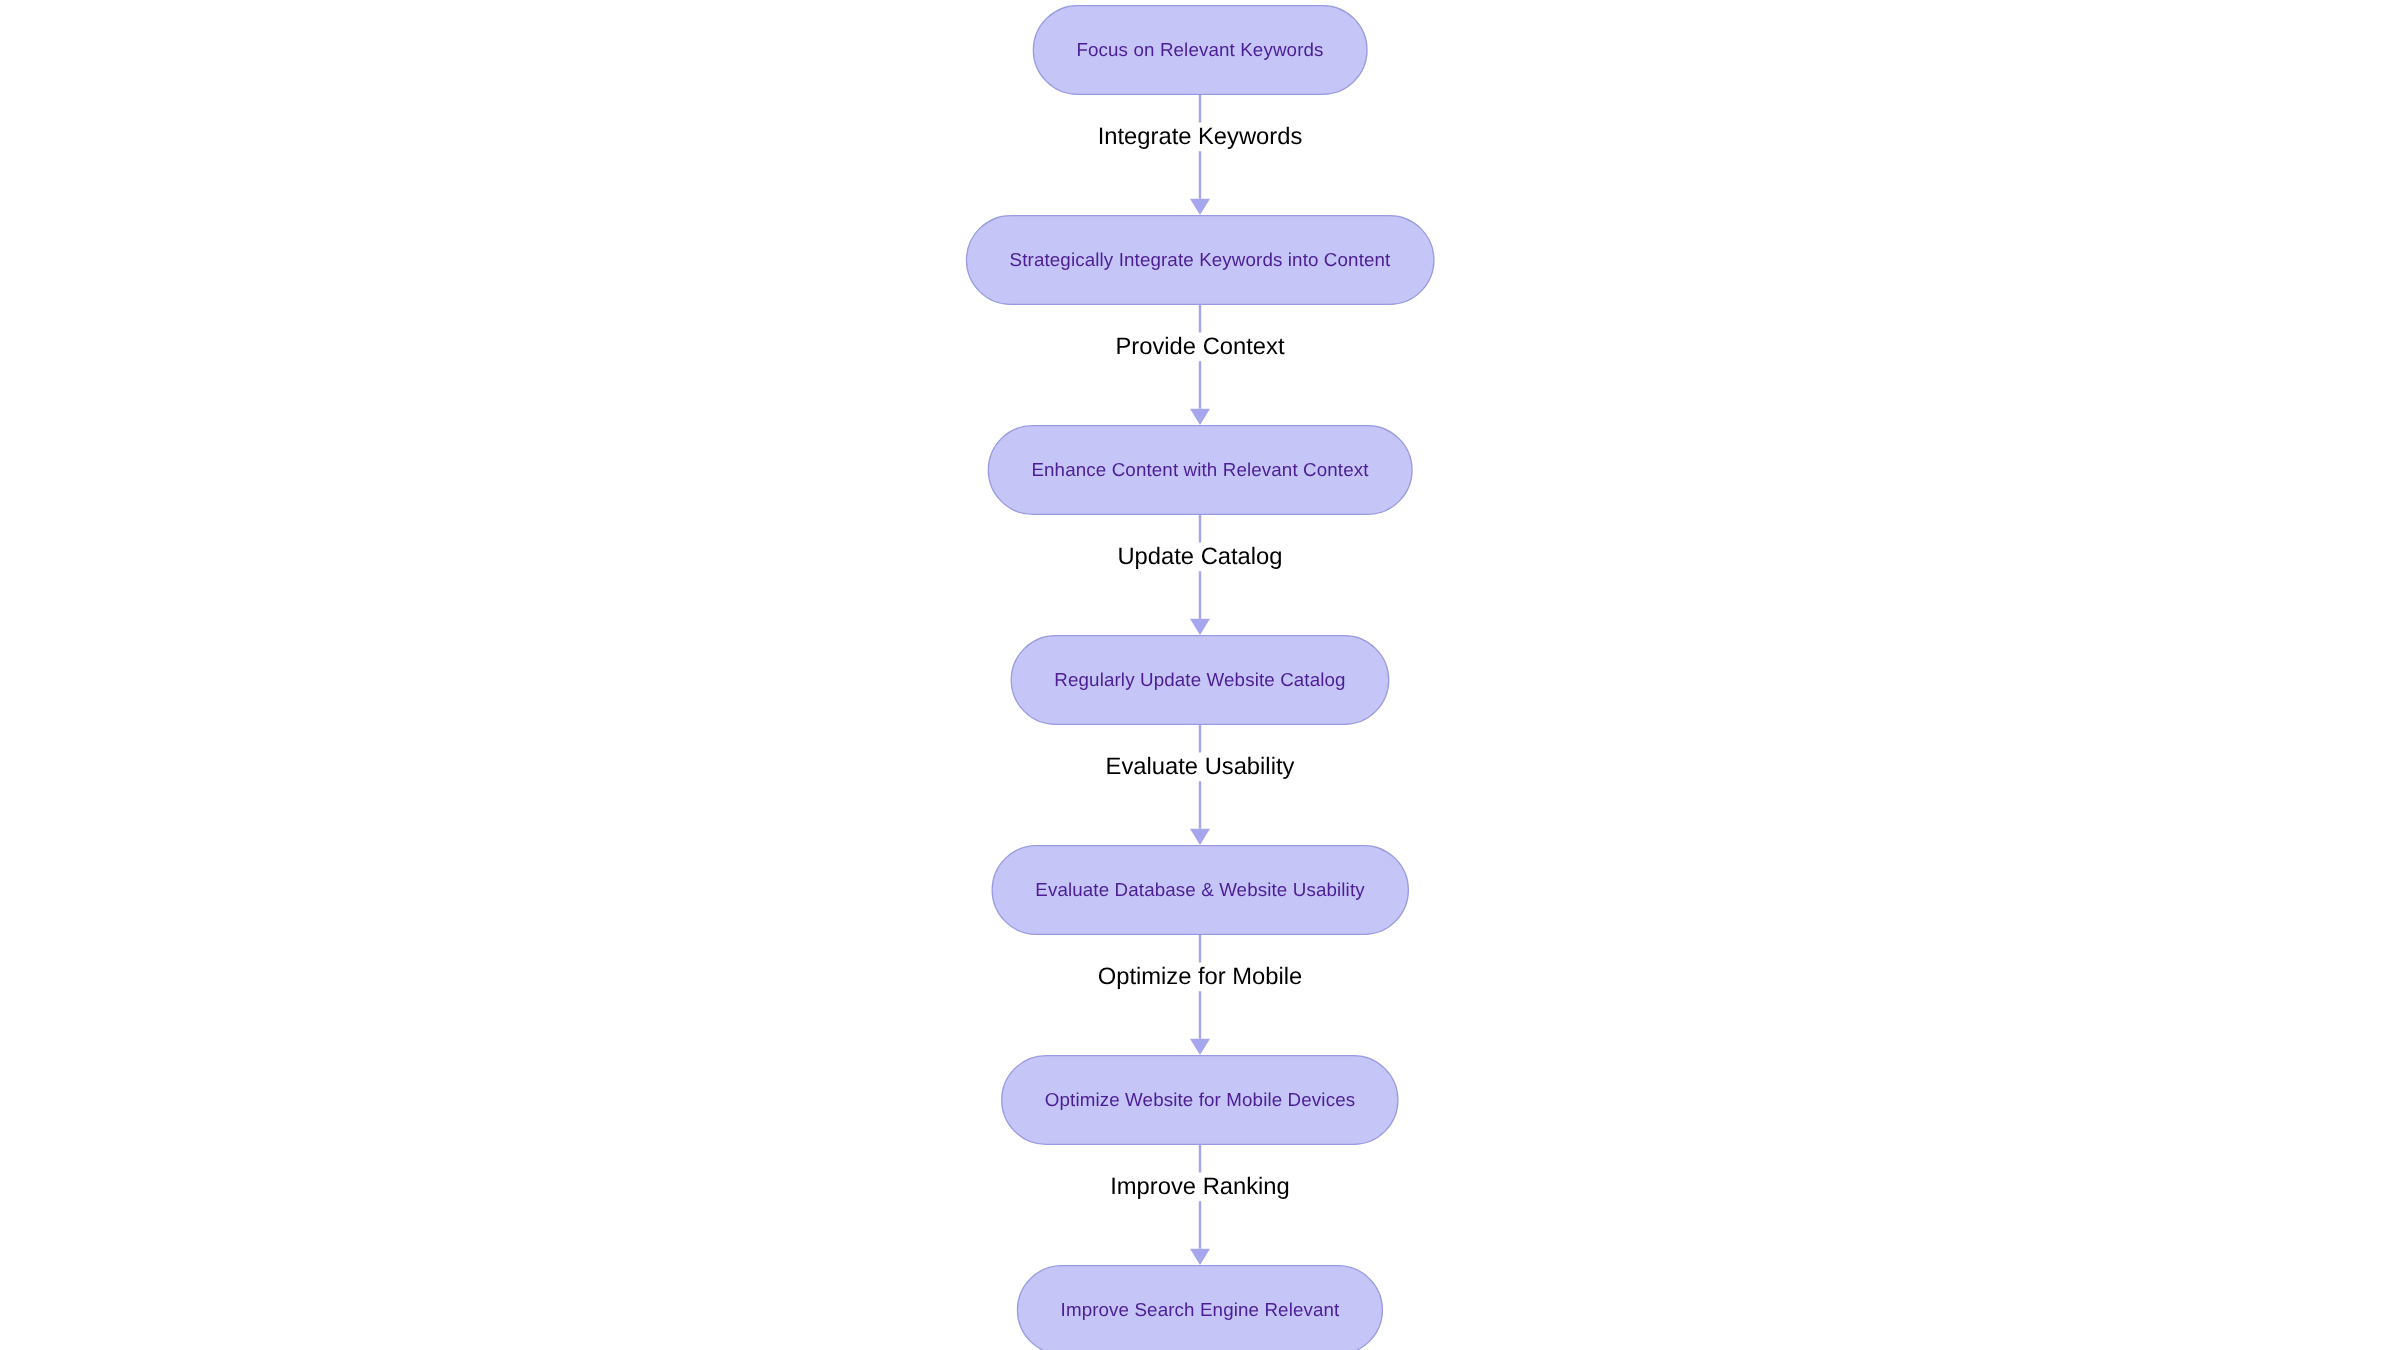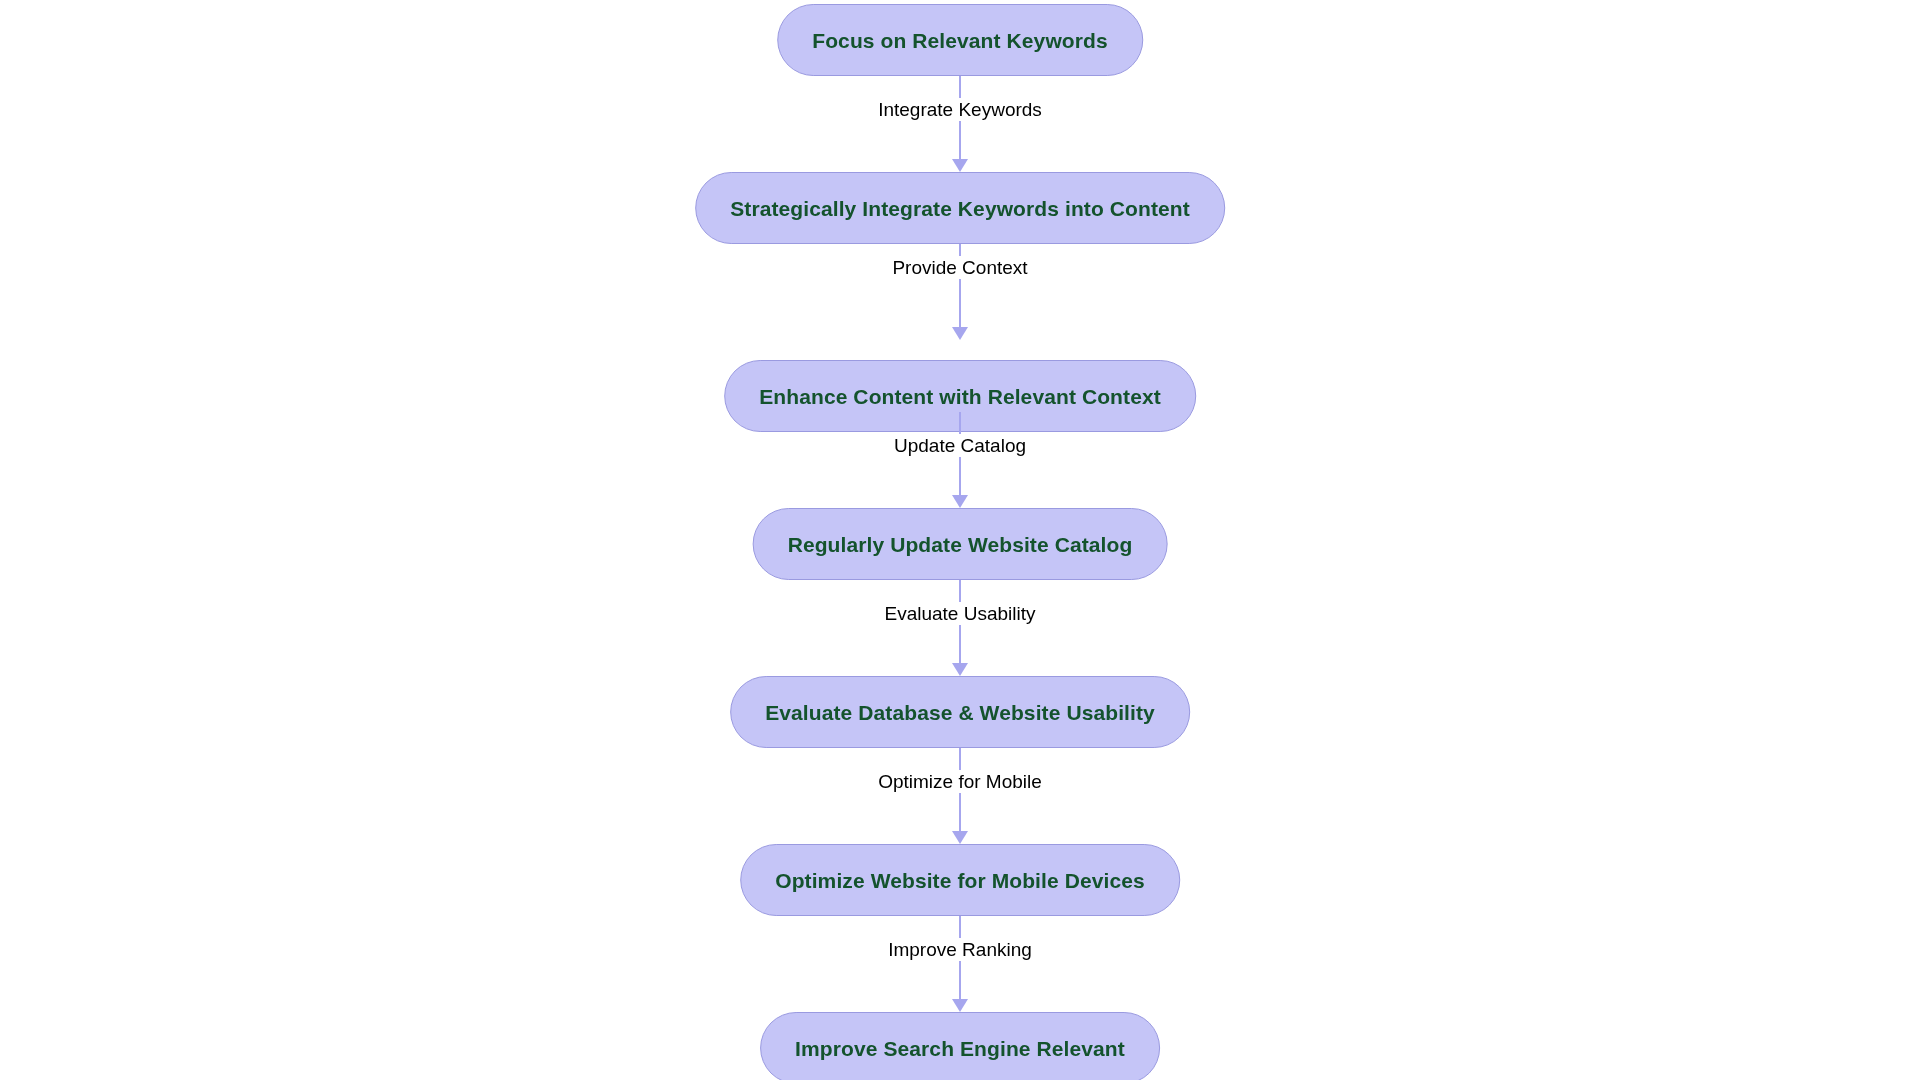--- a/index.html
+++ b/index.html
@@ -32,25 +32,25 @@
     display: flex;
     align-items: center;
     justify-content: center;
     background: #c5c5f7;
     border: 1px solid #9a9ae0;
     border-radius: 36px;
     padding: 0 34px;
     white-space: nowrap;
   }
   .node-label {
-    font-size: 21px;
+    font-size: 15px;
     line-height: 1;
-    color: #14532d;
+    color: #4c1d95;
     letter-spacing: 0.1px;
-    font-weight: 700;
+    font-weight: 400;
   }
 
   
   .edge {
     position: absolute;
     left: 50%;
     transform: translateX(-50%);
     width: 300px;
     display: flex;
     align-items: center;
@@ -100,24 +100,24 @@
     <div class="edge-label" style="top:22px;">Integrate Keywords</div>
   </div>
 
   <div class="node" style="top:172px;">
     <span class="node-label">Strategically Integrate Keywords into Content</span>
   </div>
 
   <div class="edge" style="top:244px; height:96px;">
     <div class="edge-line" style="top:0; height:83px;"></div>
     <div class="edge-arrow" style="top:83px;"></div>
-    <div class="edge-label" style="top:12px;">Provide Context</div>
+    <div class="edge-label" style="top:22px;">Provide Context</div>
   </div>
 
-  <div class="node" style="top:360px;">
+  <div class="node" style="top:340px;">
     <span class="node-label">Enhance Content with Relevant Context</span>
   </div>
 
   <div class="edge" style="top:412px; height:112px;">
     <div class="edge-line" style="top:0; height:83px;"></div>
     <div class="edge-arrow" style="top:83px;"></div>
     <div class="edge-label" style="top:22px;">Update Catalog</div>
   </div>
 
   <div class="node" style="top:508px;">

